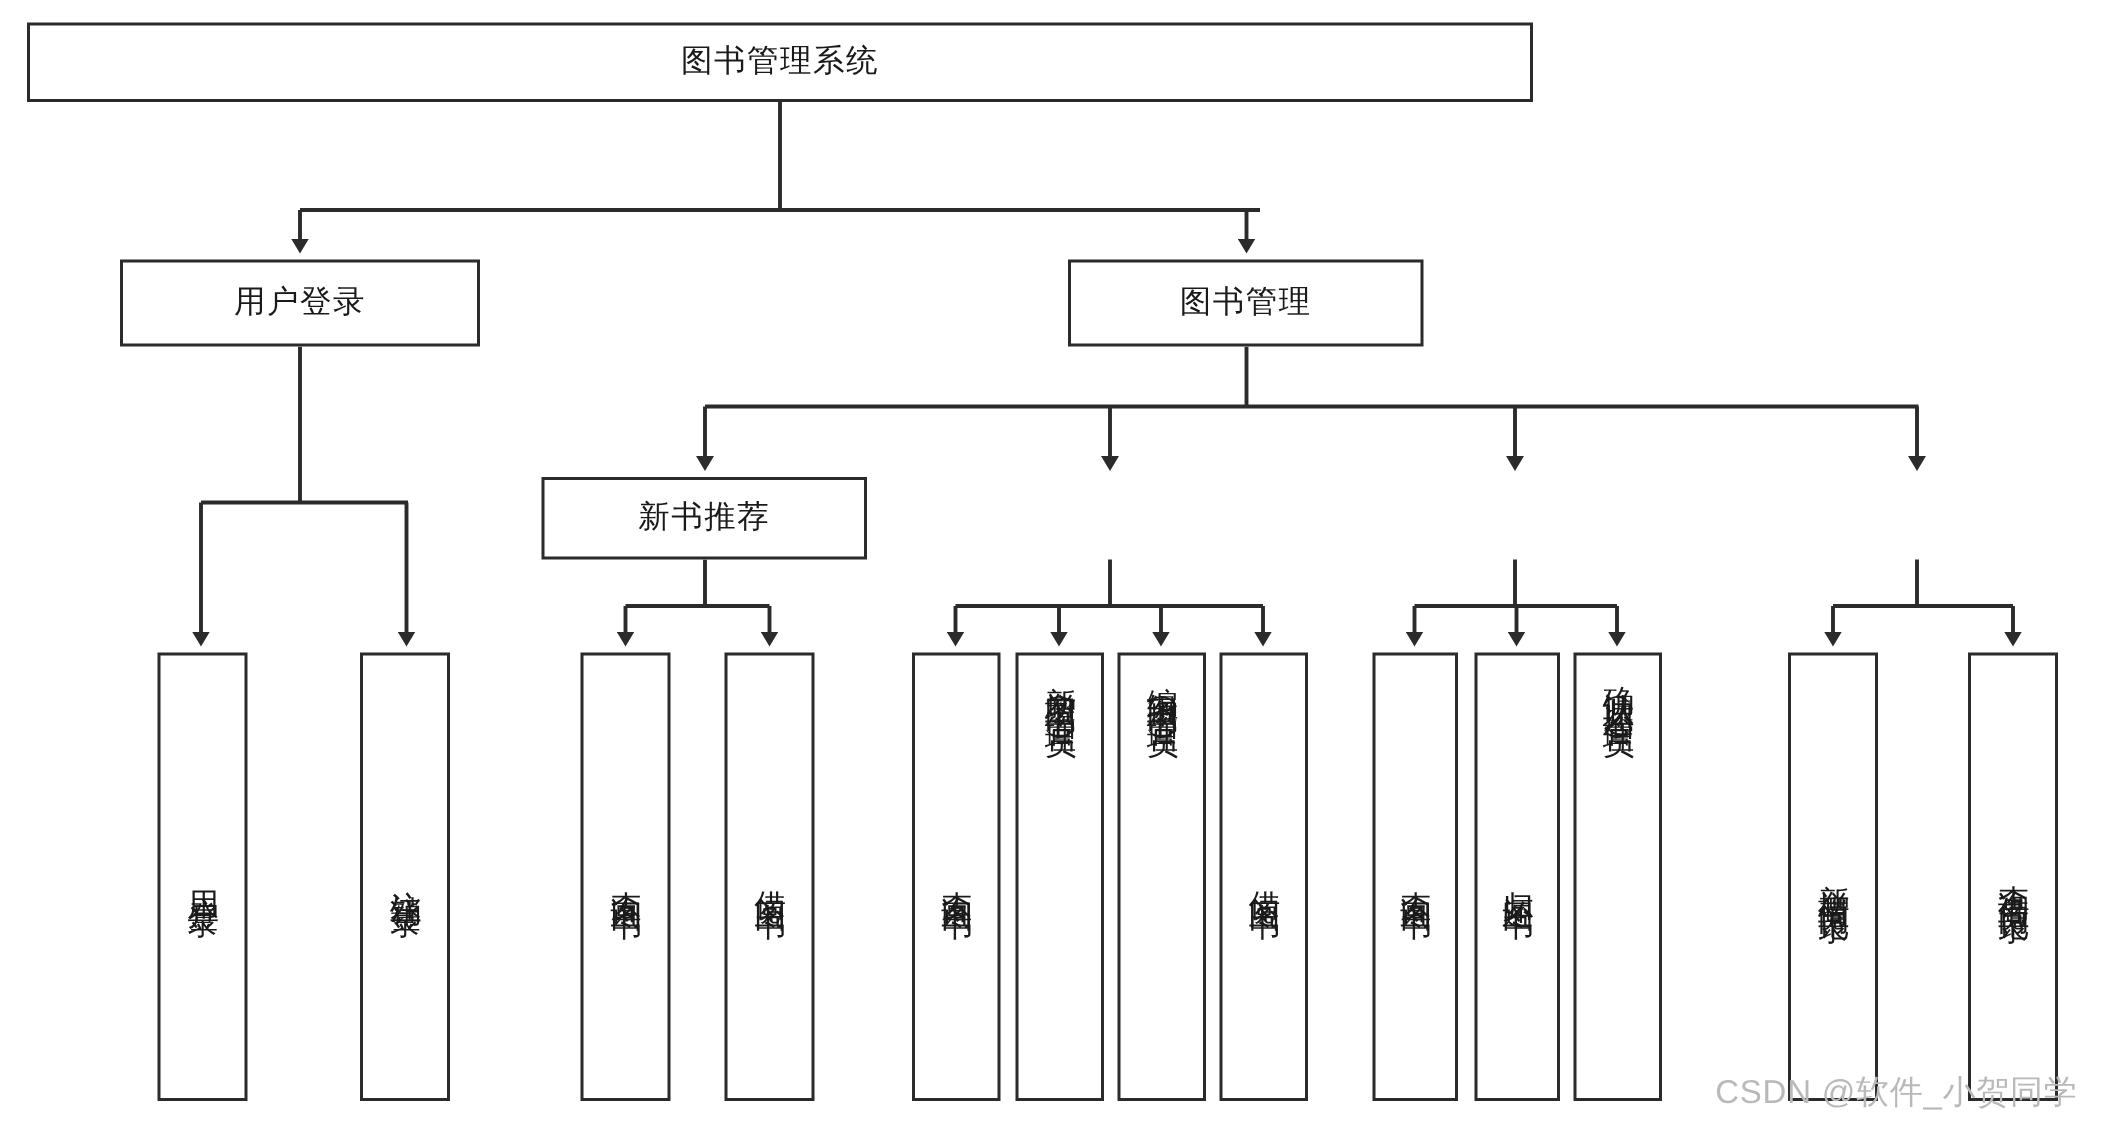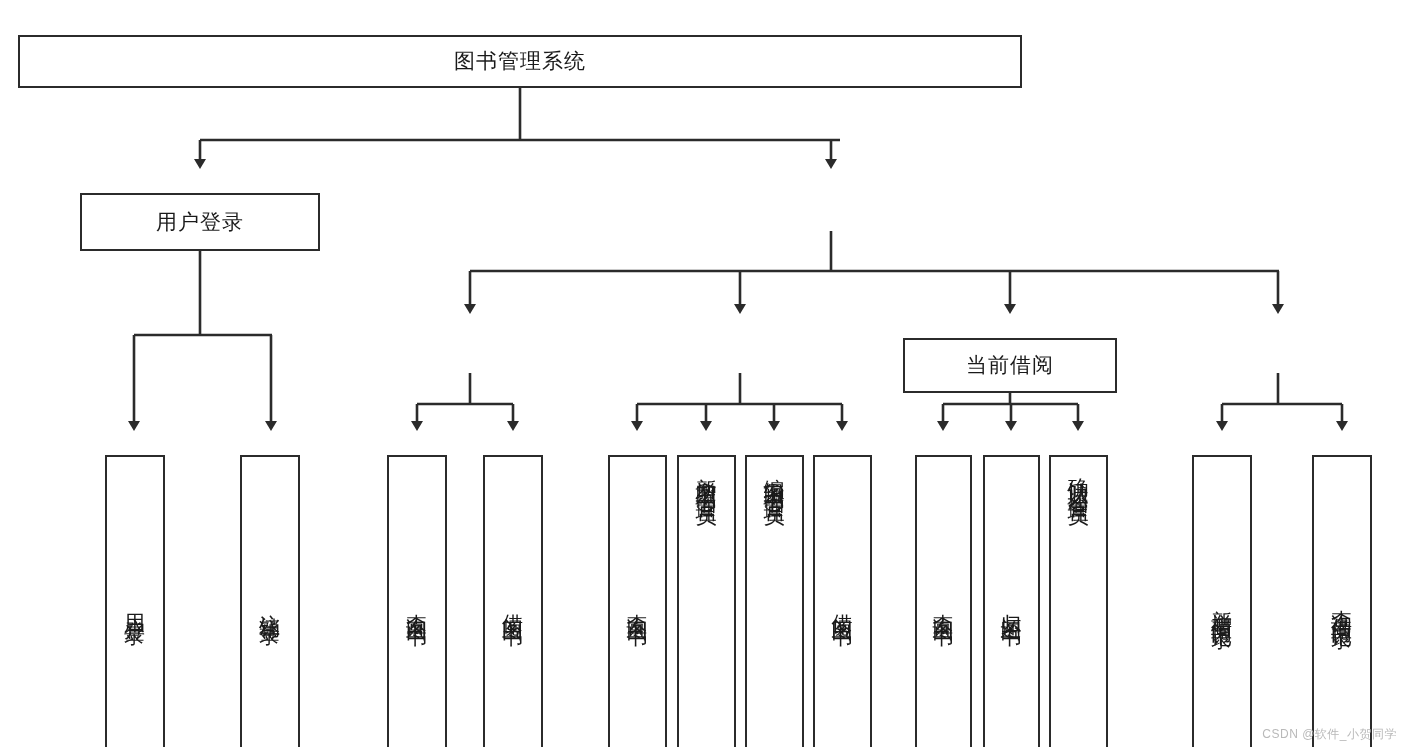--- a/index.html
+++ b/index.html
@@ -14,21 +14,20 @@
 
   .node{
     position:absolute;
     box-sizing:border-box;
     background:#ffffff;
     border:2px solid #2b2b2b;
     display:flex;
     align-items:center;
     justify-content:center;
     color:#1a1a1a;
-    margin-top:20px;
   }
   .node .lbl{
     font-size:21px;
     line-height:1.15;
     letter-spacing:1px;
     white-space:nowrap;
   }
   
   .leaf{
     align-items:flex-start;
@@ -40,23 +39,23 @@
     text-orientation:upright;
     font-size:21px;
     letter-spacing:4px;
     line-height:1.0;
     white-space:nowrap;
   }
   .leaf.centered{align-items:center;padding-top:0;}
 
   #watermark{
     position:absolute;
-    right:8px;
+    right:20px;
     bottom:4px;
-    font-size:12px;
+    font-size:22px;
     color:#b9b9b9;
     letter-spacing:0.5px;
     white-space:nowrap;
     user-select:none;
   }
 </style>
 </head>
 <body>
 
 <div id="canvas">
@@ -111,23 +110,26 @@
     </g>
   </svg>
 
   <div class="node" id="n-root" style="left: 18px; top: 15px; width: 1004px; height: 53px;">
     <span class="lbl">图书管理系统</span>
   </div>
 
   <div class="node" id="n-l2-0" style="left: 80px; top: 173px; width: 240px; height: 58px;">
     <span class="lbl">用户登录</span>
   </div>
+  <div class="node" id="n-l2-1" style="left: 712px; top: 173px; width: 237px; height: 58px;">
+    <span class="lbl">图书管理</span>
+  </div>
 
-  <div class="node" id="n-l3-2" style="left: 903px; top: 318px; width: 214px; height: 55px;">
-    <span class="lbl">当前借阅</span>
+  <div class="node" id="n-l3-0" style="left: 361px; top: 318px; width: 217px; height: 55px;">
+    <span class="lbl">新书推荐</span>
   </div>
 
   <div class="node leaf centered" id="n-lf-0" style="left: 105px; top: 435px; width: 60px; height: 299px;">
     <span class="lbl">用户登录</span>
   </div>
   <div class="node leaf centered" id="n-lf-1" style="left: 240px; top: 435px; width: 60px; height: 299px;">
     <span class="lbl">注销登录</span>
   </div>
   <div class="node leaf centered" id="n-lf-2" style="left: 387px; top: 435px; width: 60px; height: 299px;">
     <span class="lbl">查询图书</span>

